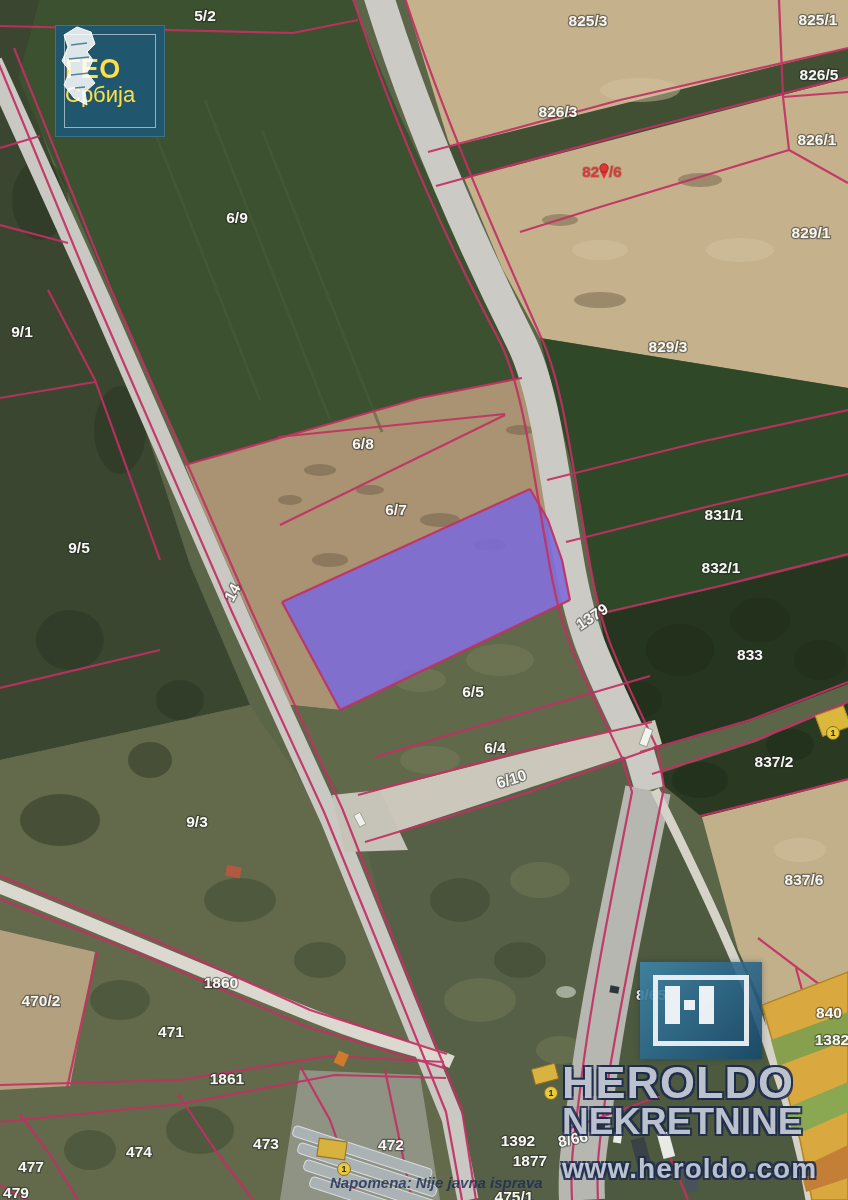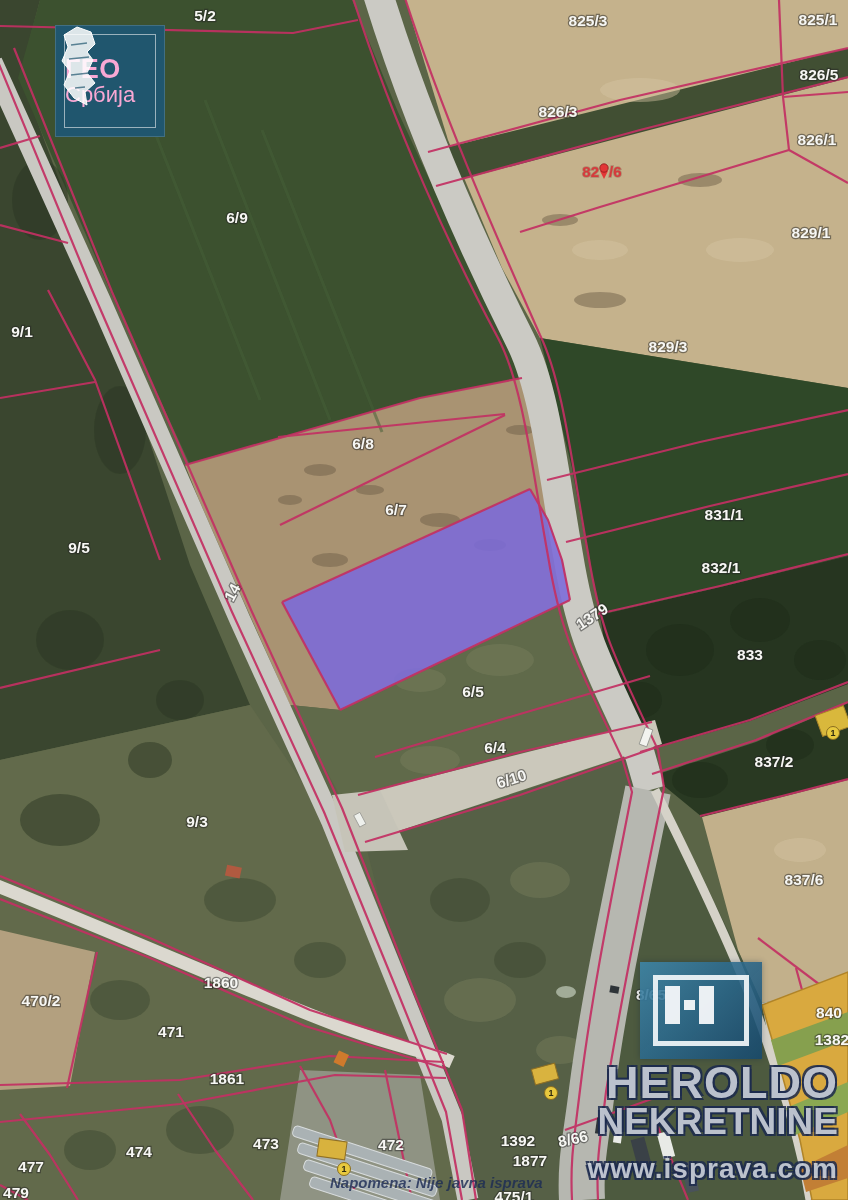--- a/index.html
+++ b/index.html
@@ -13,26 +13,26 @@
   text.red-lbl{fill:#d63a3c;font-weight:bold;font-size:15px;
            paint-order:stroke;stroke:rgba(90,10,10,.25);stroke-width:1.6px;
            font-family:"Liberation Sans",sans-serif;}
   text.note{fill:#1d2c55;opacity:.82;font-weight:bold;font-style:italic;font-size:15px;
            text-anchor:start;stroke:none;font-family:"Liberation Sans",sans-serif;}
   text.badge-t{fill:#2e2a10;font-weight:bold;font-size:9px;text-anchor:middle;stroke:none;}
   
   .geo-logo{position:absolute;left:55px;top:25px;width:110px;height:112px;
             background:#20566e;box-shadow:0 0 0 1px rgba(255,255,255,.15) inset;}
   .geo-frame{position:absolute;inset:9px;border:1px solid rgba(255,255,255,.55);}
-  .geo-text{position:absolute;left:10px;top:30px;color:#f9a8d4;line-height:1.05;}
+  .geo-text{position:absolute;left:10px;top:30px;color:#fde047;line-height:1.05;}
   .geo-text .l1{font-size:27px;font-weight:bold;letter-spacing:.5px;}
   .geo-text .l2{font-size:22px;font-weight:normal;}
   .geo-map{position:absolute;right:8px;top:12px;}
   
-  .her-wrap{position:absolute;left:562px;top:962px;width:276px;text-align:right;
+  .her-wrap{position:absolute;left:562px;top:962px;width:276px;text-align:left;
             pointer-events:none;}
   .her-box{position:relative;margin:0 auto 2px 78px;width:122px;height:97px;
            background:linear-gradient(135deg,rgba(62,132,166,.9),rgba(22,72,108,.88));
            box-shadow:0 0 6px rgba(0,30,60,.3);}
   .her-box-frame{position:absolute;inset:13px;border:5px solid rgba(242,246,250,.92);}
   .her-bar{position:absolute;top:24px;width:15px;height:38px;background:rgba(245,248,250,.95);}
   .her-dash{position:absolute;top:38px;left:37px;width:11px;height:10px;background:rgba(245,248,250,.95);}
   .her-word{color:rgba(232,236,241,.78);font-weight:bold;letter-spacing:1px;line-height:.96;
       text-shadow:-2px -2px 0 rgba(28,42,78,.85),2px -2px 0 rgba(28,42,78,.85),
                   -2px 2px 0 rgba(28,42,78,.85),2px 2px 0 rgba(28,42,78,.85);}
@@ -322,15 +322,15 @@
 
 <div class="her-wrap">
   <div class="her-box">
     <div class="her-box-frame"></div>
     <div class="her-bar" style="left:25px"></div>
     <div class="her-bar" style="left:59px"></div>
     <div class="her-dash" style="left:44px"></div>
   </div>
   <div class="her-word her-w1">HEROLDO</div>
   <div class="her-word her-w2">NEKRETNINE</div>
-  <div class="her-word her-url">www.isprava.com</div>
+  <div class="her-word her-url">www.heroldo.com</div>
 </div>
 </div>
 
 </body></html>

